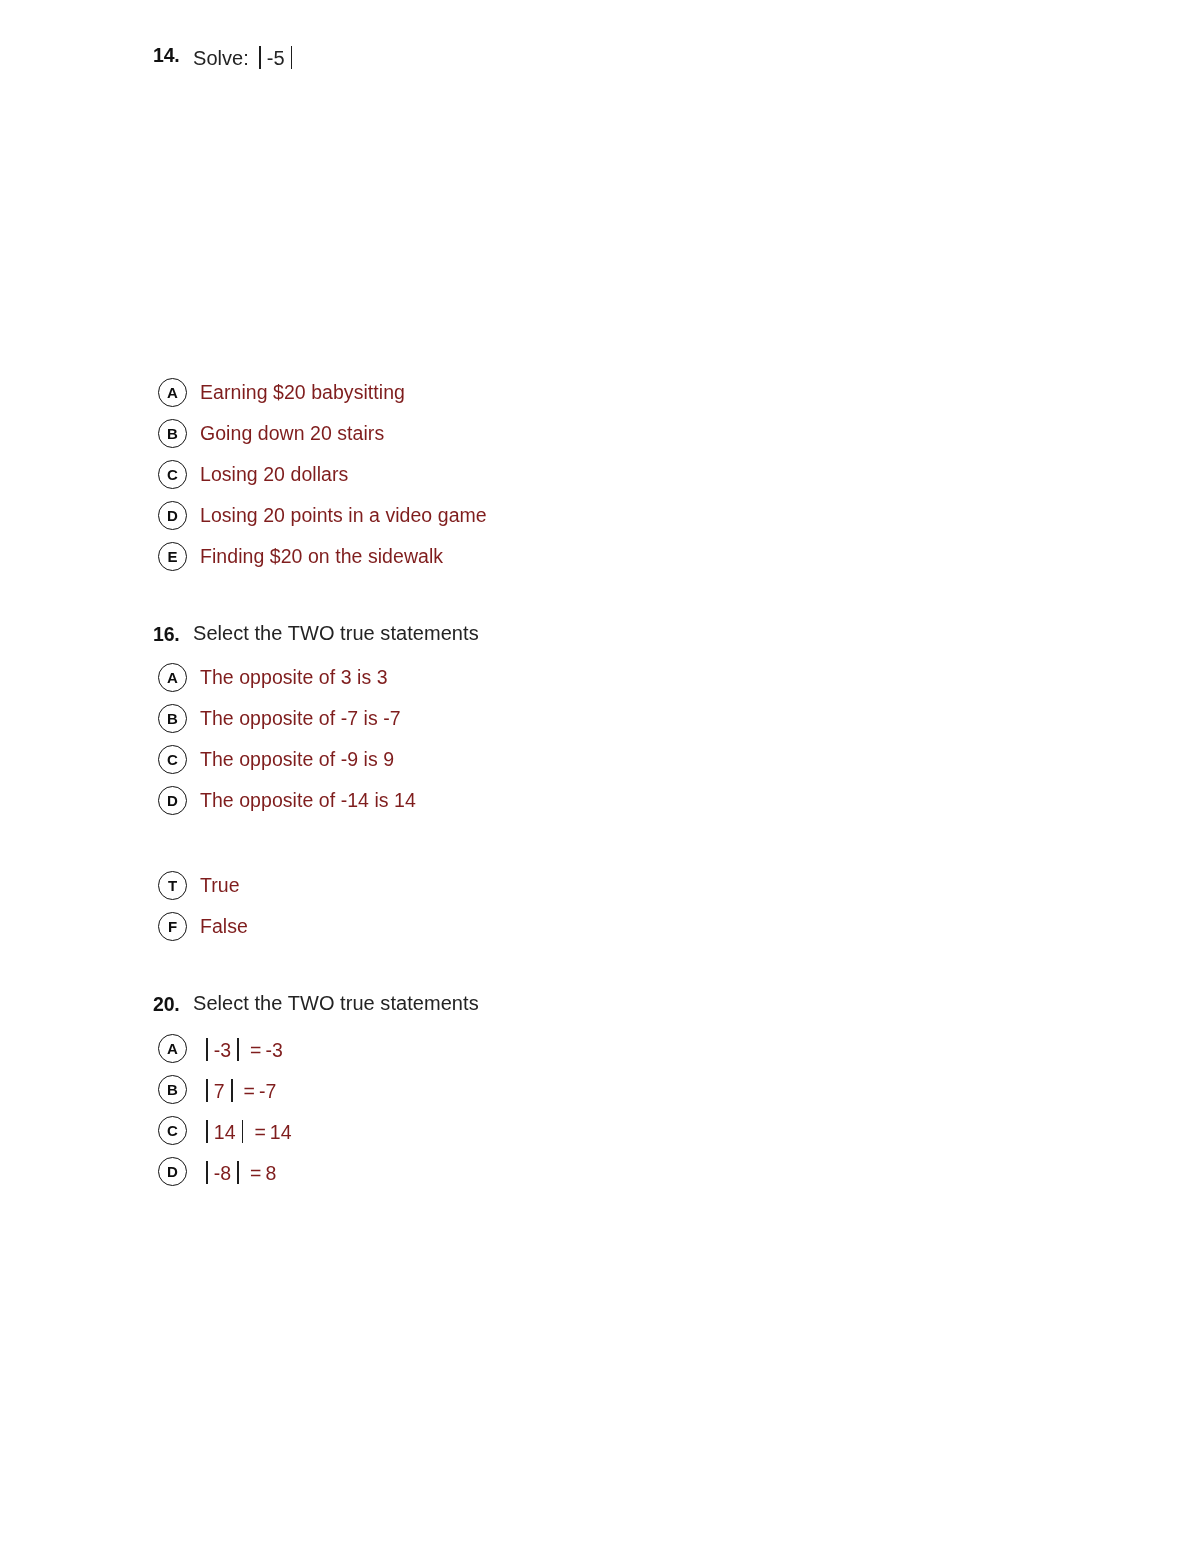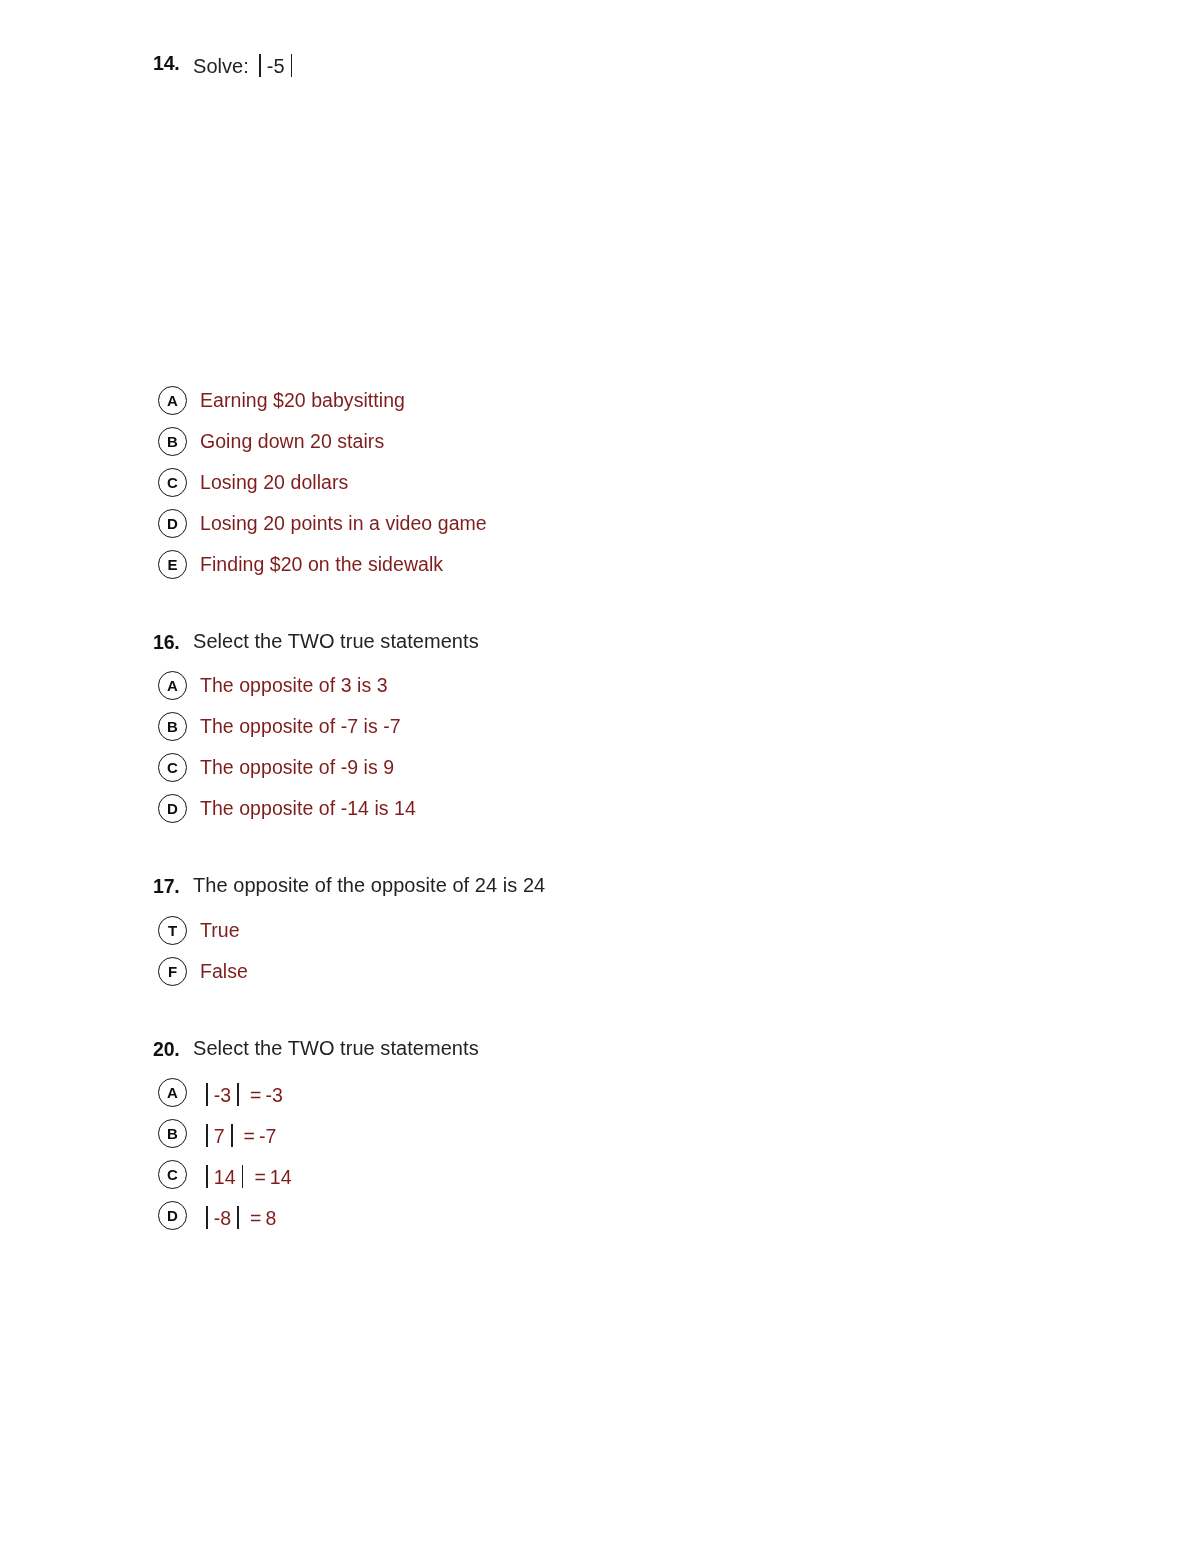--- a/index.html
+++ b/index.html
@@ -20,21 +20,21 @@
     width: 1200px;
     height: 1556px;
     background: #ffffff;
     overflow: hidden;
     box-sizing: border-box;
   }
 
   #sheet {
     position: absolute;
     left: 153px;
-    top: 50px;
+    top: 42px;
     width: 900px;
   }
 
   
   .question {
     position: relative;
   }
 
   .q-head {
     display: flex;
@@ -197,24 +197,20 @@
           <span class="opt-text">The opposite of -9 is 9</span>
         </div>
         <div class="option">
           <span class="bubble">D</span>
           <span class="opt-text">The opposite of -14 is 14</span>
         </div>
       </div>
     </div>
 
     <div class="question" style="margin-bottom:44px;">
-      <div class="q-head">
-        <span class="q-num">17.</span>
-        <span class="q-text">The opposite of the opposite of 24 is 24</span>
-      </div>
       <div class="options">
         <div class="option">
           <span class="bubble">T</span>
           <span class="opt-text">True</span>
         </div>
         <div class="option">
           <span class="bubble">F</span>
           <span class="opt-text">False</span>
         </div>
       </div>

